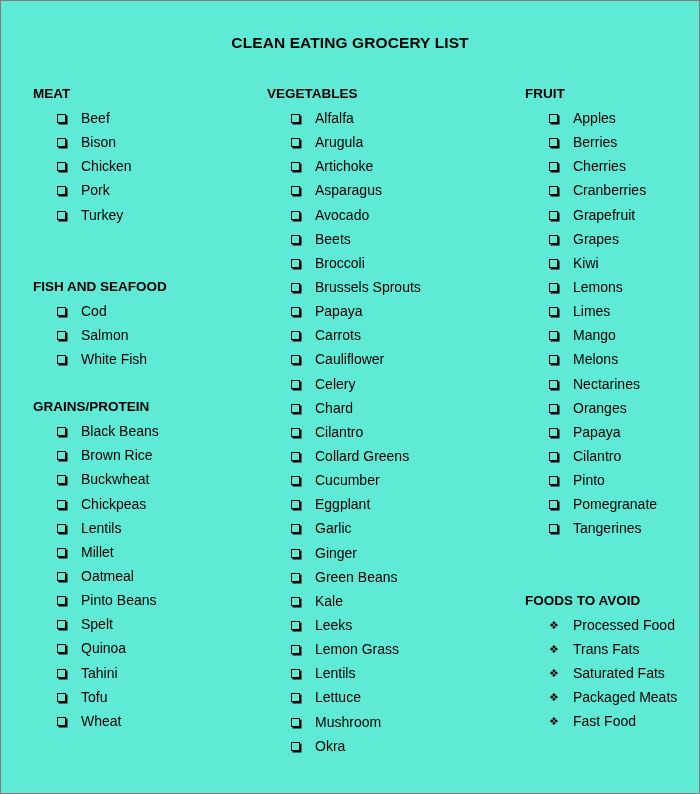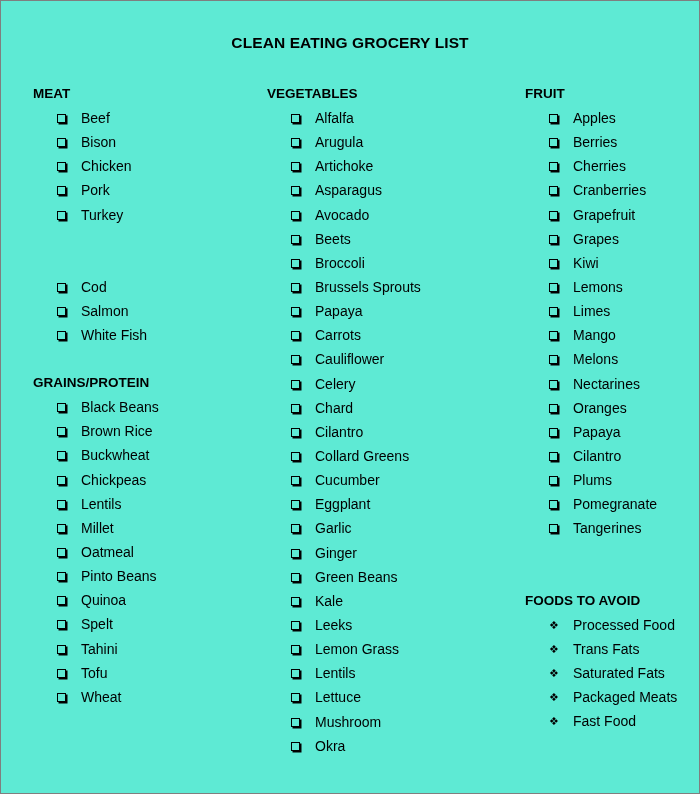--- a/index.html
+++ b/index.html
@@ -33,40 +33,41 @@
       <div id="c0s0">
           <div class="item"><span class="box"></span><span>Beef</span></div>
           <div class="item"><span class="box"></span><span>Bison</span></div>
           <div class="item"><span class="box"></span><span>Chicken</span></div>
           <div class="item"><span class="box"></span><span>Pork</span></div>
           <div class="item"><span class="box"></span><span>Turkey</span></div>
         </div>
     </div>
     <div class="gap1"></div>
     <div class="section">
+      <div class="heading">FISH AND SEAFOOD</div>
       <div id="c0s1">
           <div class="item"><span class="box"></span><span>Cod</span></div>
           <div class="item"><span class="box"></span><span>Salmon</span></div>
           <div class="item"><span class="box"></span><span>White Fish</span></div>
         </div>
     </div>
     <div class="gap2"></div>
     <div class="section">
       <div class="heading">GRAINS/PROTEIN</div>
       <div id="c0s2">
           <div class="item"><span class="box"></span><span>Black Beans</span></div>
           <div class="item"><span class="box"></span><span>Brown Rice</span></div>
           <div class="item"><span class="box"></span><span>Buckwheat</span></div>
           <div class="item"><span class="box"></span><span>Chickpeas</span></div>
           <div class="item"><span class="box"></span><span>Lentils</span></div>
           <div class="item"><span class="box"></span><span>Millet</span></div>
           <div class="item"><span class="box"></span><span>Oatmeal</span></div>
           <div class="item"><span class="box"></span><span>Pinto Beans</span></div>
+          <div class="item"><span class="box"></span><span>Spelt</span></div>
           <div class="item"><span class="box"></span><span>Quinoa</span></div>
-          <div class="item"><span class="box"></span><span>Spelt</span></div>
           <div class="item"><span class="box"></span><span>Tahini</span></div>
           <div class="item"><span class="box"></span><span>Tofu</span></div>
           <div class="item"><span class="box"></span><span>Wheat</span></div>
         </div>
     </div>
   </div>
 
   <div class="col col2">
     <div class="section">
       <div class="heading">VEGETABLES</div>
@@ -114,21 +115,21 @@
           <div class="item"><span class="box"></span><span>Grapes</span></div>
           <div class="item"><span class="box"></span><span>Kiwi</span></div>
           <div class="item"><span class="box"></span><span>Lemons</span></div>
           <div class="item"><span class="box"></span><span>Limes</span></div>
           <div class="item"><span class="box"></span><span>Mango</span></div>
           <div class="item"><span class="box"></span><span>Melons</span></div>
           <div class="item"><span class="box"></span><span>Nectarines</span></div>
           <div class="item"><span class="box"></span><span>Oranges</span></div>
           <div class="item"><span class="box"></span><span>Papaya</span></div>
           <div class="item"><span class="box"></span><span>Cilantro</span></div>
-          <div class="item"><span class="box"></span><span>Plums</span></div>
+          <div class="item"><span class="box"></span><span>Pinto</span></div>
           <div class="item"><span class="box"></span><span>Pomegranate</span></div>
           <div class="item"><span class="box"></span><span>Tangerines</span></div>
         </div>
     </div>
     <div class="gap3"></div>
     <div class="section">
       <div class="heading">FOODS TO AVOID</div>
       <div id="c2s1">
           <div class="item"><span class="diamond">❖</span><span>Processed Food</span></div>
           <div class="item"><span class="diamond">❖</span><span>Trans Fats</span></div>

